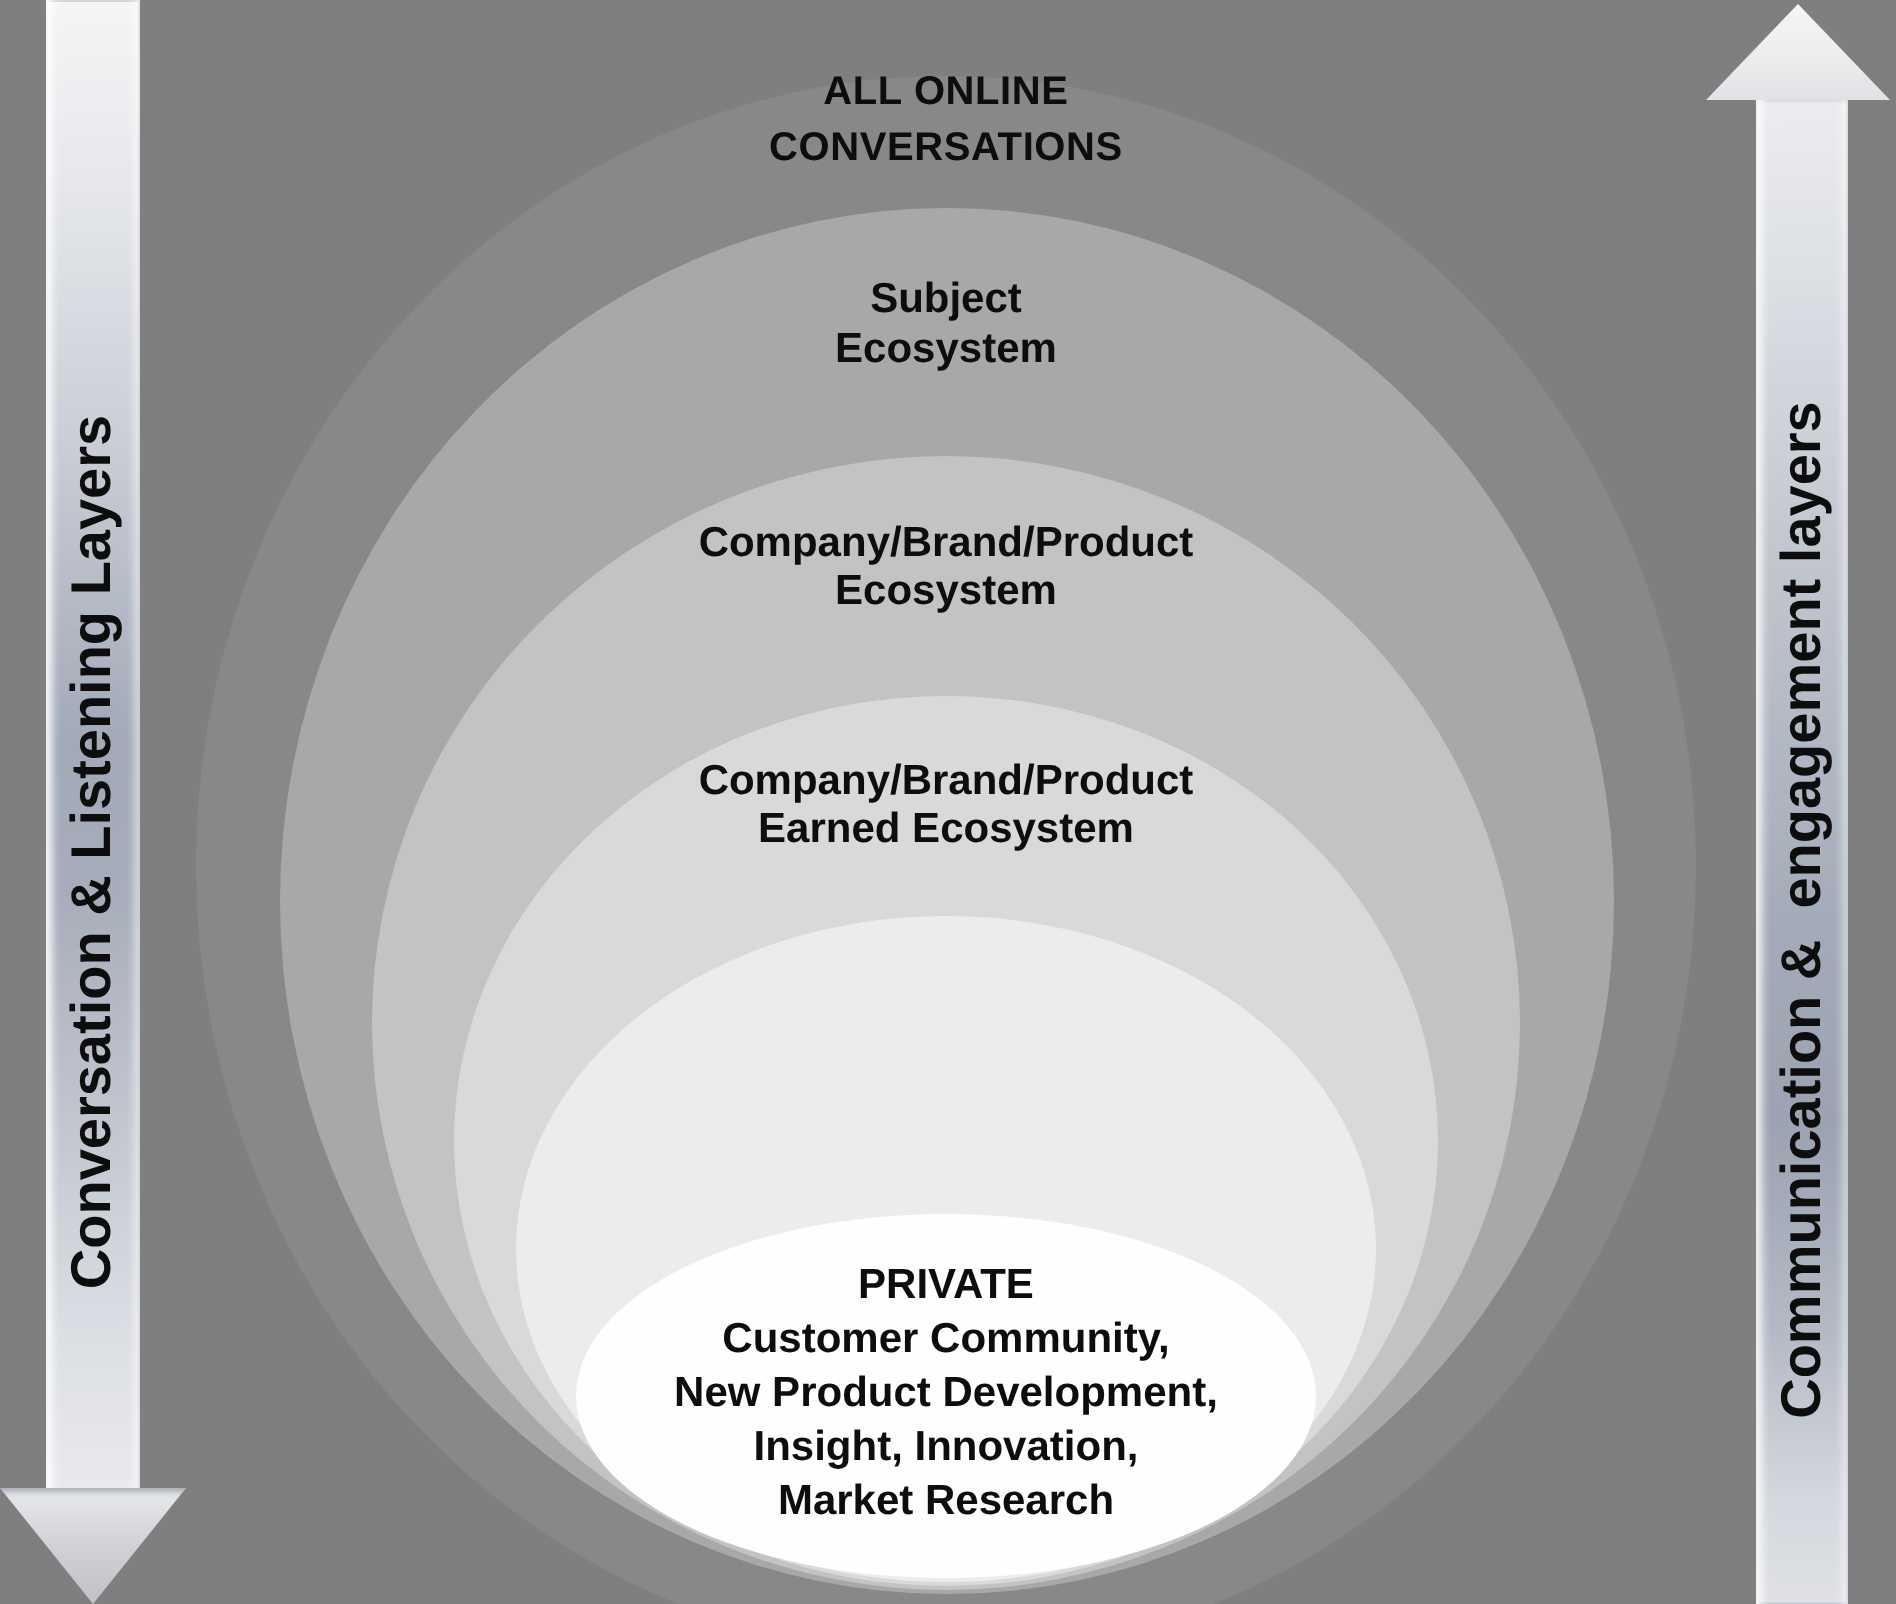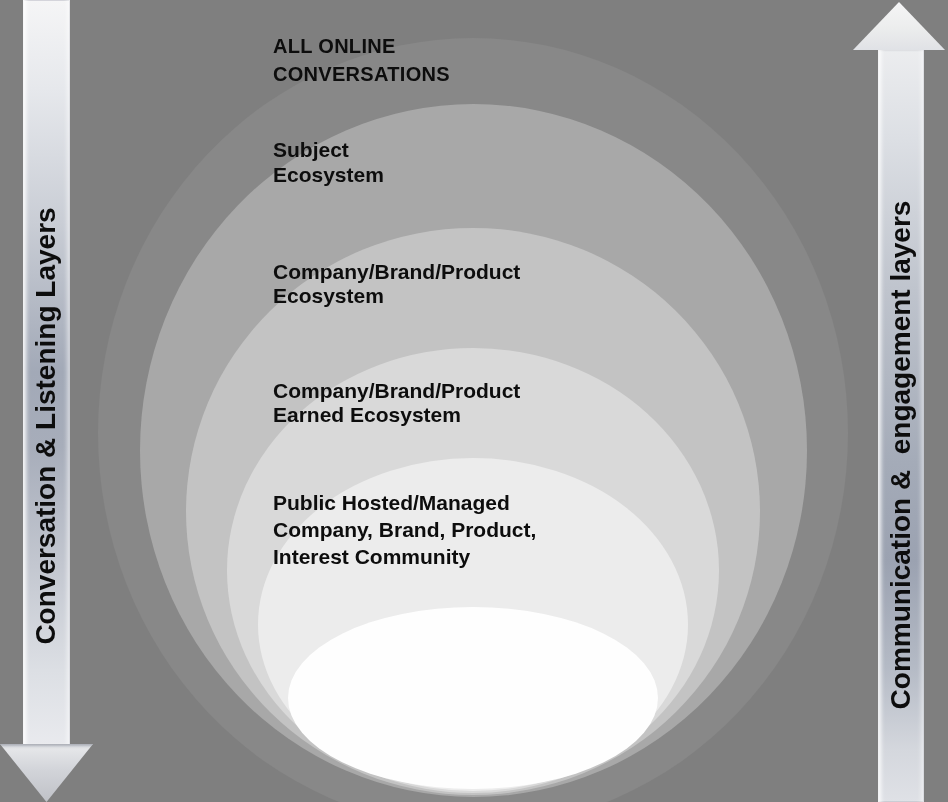--- a/index.html
+++ b/index.html
@@ -14,21 +14,21 @@
   .e-a{left:98px;  top:38px;  width:750px;height:790px;z-index:1;}
   .e-b{left:140px; top:104px; width:667px;height:693px;z-index:2;}
   .e-c{left:186px; top:228px; width:574px;height:567px;z-index:3;}
   .e-d{left:227px; top:348px; width:492px;height:445px;z-index:4;}
   .e-e{left:258px; top:458px; width:430px;height:333px;z-index:5;}
   .e-f{left:288px; top:607px; width:370px;height:182px;z-index:6;}
 
   
   .label{
     position:absolute;left:273px;width:400px;z-index:10;
-    text-align:left;font-weight:bold;color:#0d0d0d;
+    text-align:center;font-weight:bold;color:#0d0d0d;
     white-space:pre-line;font-size:21px;
   }
   .l-title{top:32px;line-height:28px;font-size:20px;letter-spacing:.3px;}
   .l-b{top:137px;line-height:25px;}
   .l-c{top:260px;line-height:24px;}
   .l-d{top:379px;line-height:24px;}
   .l-e{top:489px;line-height:27px;}
   .l-f{top:629px;line-height:27px;}
 
   
@@ -82,23 +82,25 @@
   <div class="ellipse e-f" style="background-color: rgb(254, 254, 254);"></div>
 
   <div class="label l-title">ALL ONLINE
 CONVERSATIONS</div>
   <div class="label l-b">Subject
 Ecosystem</div>
   <div class="label l-c">Company/Brand/Product
 Ecosystem</div>
   <div class="label l-d">Company/Brand/Product
 Earned Ecosystem</div>
-  <div class="label l-e">Public Hosted/Managed
-Company, Brand, Product,
-Interest Community</div>
+  <div class="label l-f">PRIVATE
+Customer Community,
+New Product Development,
+Insight, Innovation,
+Market Research</div>
 
   <div class="arrow-part shaft-left"></div>
   <div class="arrow-part head-down"></div>
   <div class="vlabel v-left">Conversation &amp; Listening Layers</div>
 
   <div class="arrow-part shaft-right"></div>
   <div class="arrow-part head-up"></div>
   <div class="vlabel v-right">Communication &amp;  engagement layers</div>
 
 </div>

